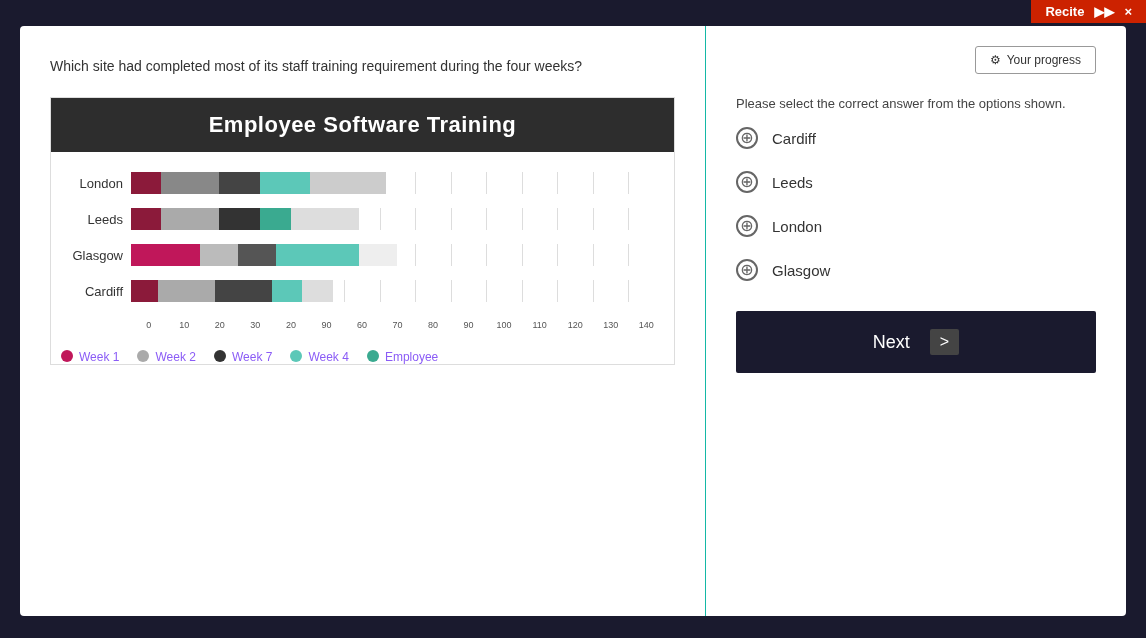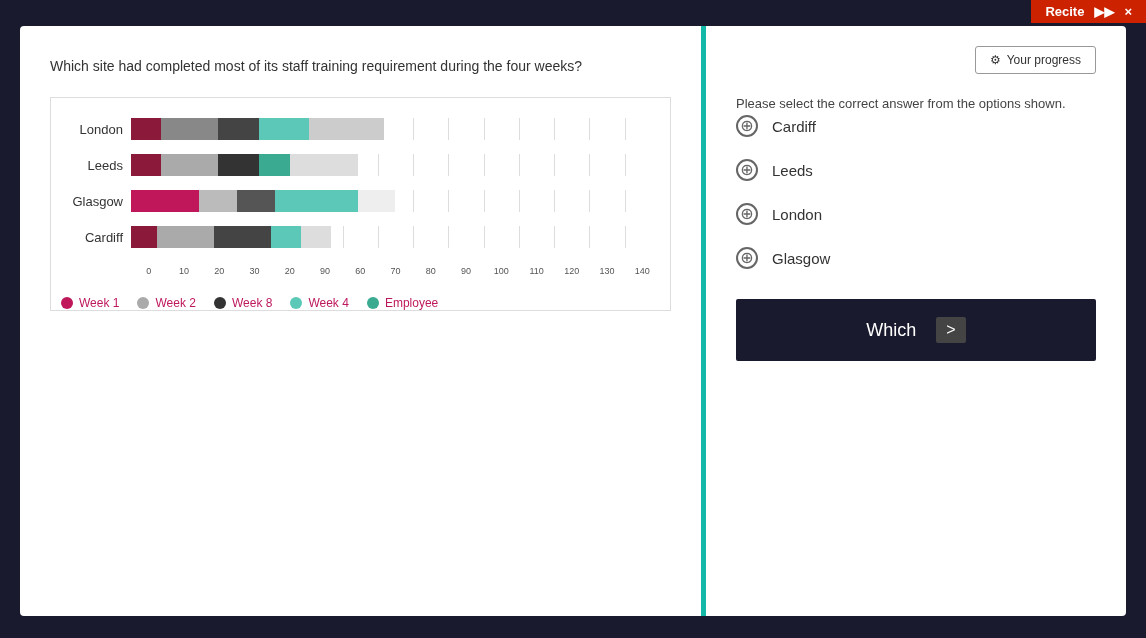--- a/index.html
+++ b/index.html
@@ -18,21 +18,21 @@
       border-radius: 4px;
       display: flex;
       height: 590px;
       overflow: hidden;
     }
 
     
     .left-panel {
       flex: 1;
       padding: 30px 30px 20px 30px;
-      border-right: 5px solid #14b8a6;
+      border-right: 1px solid #14b8a6;
     }
 
     .question-text {
       font-size: 14px;
       color: #333;
       margin-bottom: 20px;
       line-height: 1.5;
     }
 
     .chart-container {
@@ -110,24 +110,24 @@
       display: flex;
       align-items: center;
       gap: 18px;
       flex-wrap: wrap;
       margin-top: 10px;
       padding: 0 10px;
     }
 
     .legend-item {
       display: flex;
-      align-items: center;
+      align-items: flex-start;
       gap: 6px;
       font-size: 12px;
-      color: #be185d;
+      color: #8b5cf6;
     }
 
     .legend-dot {
       width: 12px;
       height: 12px;
       border-radius: 50%;
       flex-shrink: 0;
     }
 
     
@@ -148,21 +148,21 @@
       display: flex;
       align-items: center;
       gap: 6px;
       color: #333;
     }
 
     .instruction-text {
       font-size: 13px;
       color: #444;
       margin-top: 50px;
-      margin-bottom: 4px;
+      margin-bottom: 16px;
       clear: both;
     }
 
     .option-row {
       display: flex;
       align-items: center;
       gap: 14px;
       margin-bottom: 22px;
       cursor: pointer;
     }
@@ -221,20 +221,21 @@
   <span>▶▶</span>
   <span style="cursor:pointer;">×</span>
 </div>
 
 <div class="main-content">
 
   <div class="left-panel">
     <p class="question-text">Which site had completed most of its staff training requirement during the four weeks?</p>
 
     <div class="chart-container">
+      <div class="chart-title-bar">Employee Software Training</div>
 
       <div class="chart-area">
         <div class="bar-chart" id="bar-chart-root">
 
         <div class="bar-row">
               <div class="bar-label">London</div>
               <div class="bar-group" style="position: relative;">
                 <div style="position: absolute; inset: 0px; display: flex; pointer-events: none;">
                   <div style="flex: 1 1 0%; border-left: 1px solid rgb(221, 221, 221);"></div>
                   <div style="flex: 1 1 0%; border-left: 1px solid rgb(221, 221, 221);"></div>
@@ -365,21 +366,21 @@
           <div class="legend-item">
             <div class="legend-dot" style="background-color: rgb(192, 23, 90);"></div>
             <span>Week 1</span>
           </div>
           <div class="legend-item">
             <div class="legend-dot" style="background-color: rgb(170, 170, 170);"></div>
             <span>Week 2</span>
           </div>
           <div class="legend-item">
             <div class="legend-dot" style="background-color: rgb(51, 51, 51);"></div>
-            <span>Week 8</span>
+            <span>Week 7</span>
           </div>
           <div class="legend-item">
             <div class="legend-dot" style="background-color: rgb(92, 200, 184);"></div>
             <span>Week 4</span>
           </div>
           <div class="legend-item">
             <div class="legend-dot" style="background-color: rgb(58, 170, 144);"></div>
             <span>Employee</span>
           </div>
         </div>
@@ -416,18 +417,18 @@
         </div>
         <div class="option-row">
           <div class="option-circle">
             <span class="option-circle-inner">⊕</span>
           </div>
           <span class="option-label">Glasgow</span>
         </div>
       </div>
 
     <button class="next-btn">
-      <span>Which</span>
+      <span>Next</span>
       <span class="next-btn-arrow">&gt;</span>
     </button>
 
   </div>
 </div>
 
 </body></html>

